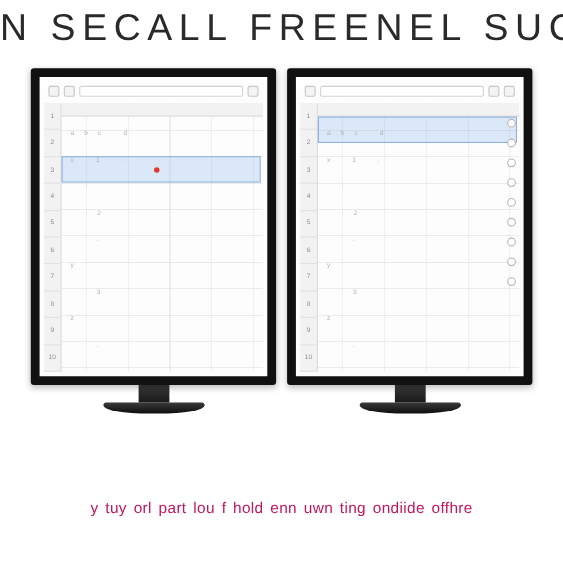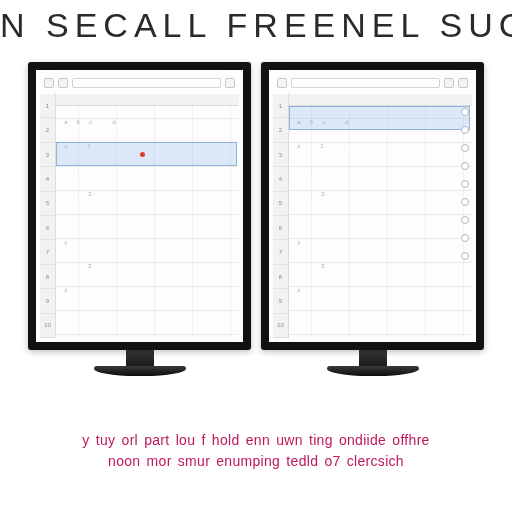--- a/index.html
+++ b/index.html
@@ -277,14 +277,13 @@
       </div>
     </div>
     <div class="neck"></div>
     <div class="base"></div>
   </div>
 
 </div>
 
 <div class="caption">
   <span>y tuy orl part lou f hold enn uwn ting ondiide offhre</span><br>
-  <span>noon mor smur enumping tedld o7 clercsich</span>
 </div>
 
 </body></html>

